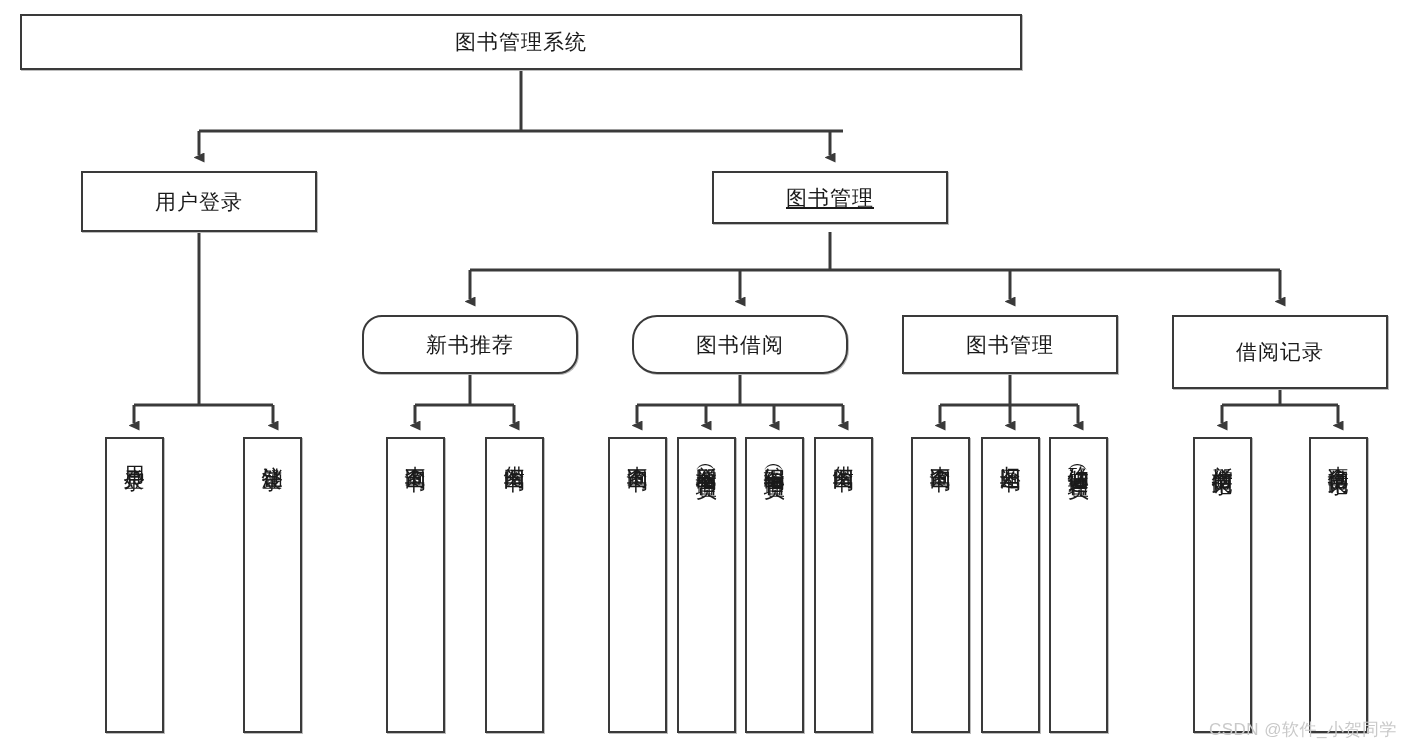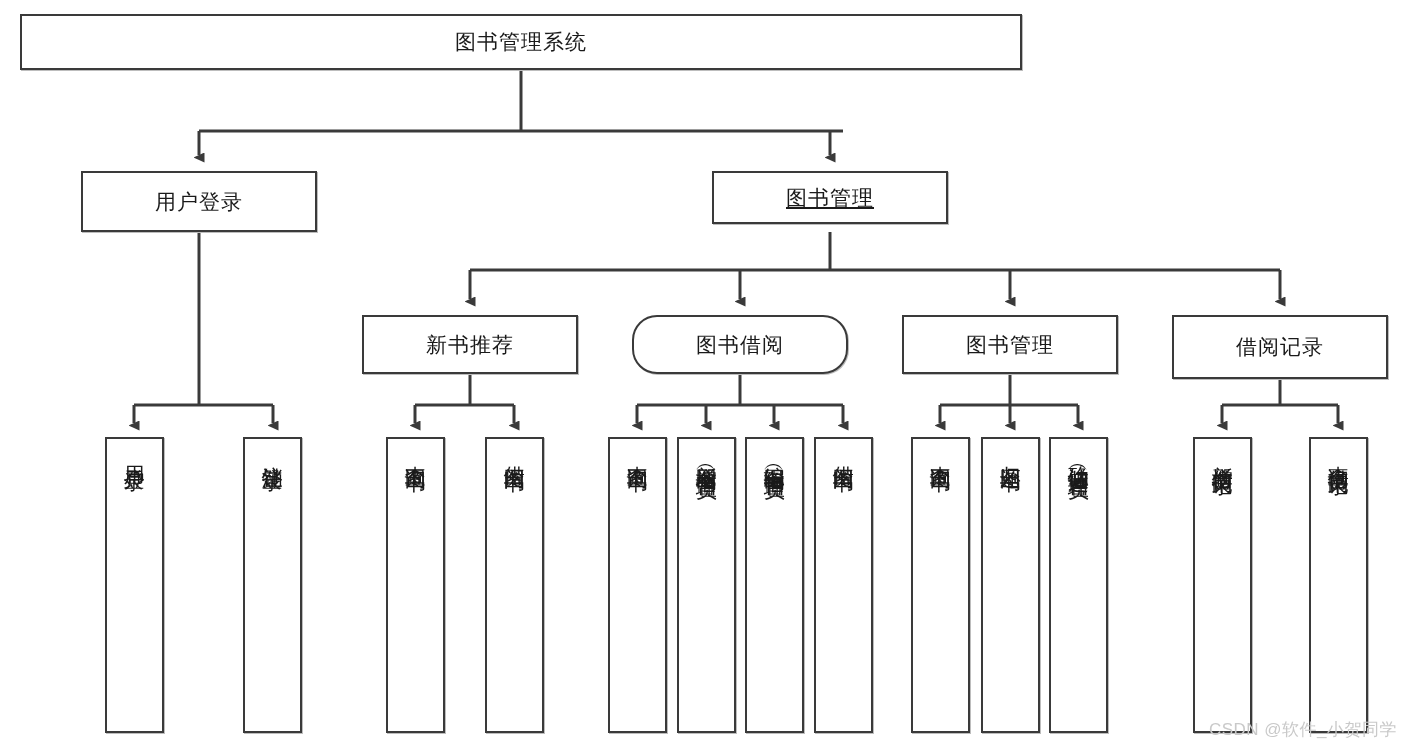--- a/index.html
+++ b/index.html
@@ -125,30 +125,30 @@
     <span>图书管理系统</span>
   </div>
 
   <div class="node horiz" style="left:81px; top:171px; width:236px; height:61px;">
     <span>用户登录</span>
   </div>
   <div class="node horiz" style="left:712px; top:171px; width:236px; height:53px;text-decoration:underline;">
     <span>图书管理</span>
   </div>
 
-  <div class="node horiz" style="left:362px; top:315px; width:216px; height:59px;">
+  <div class="node horiz" style="left:362px; top:315px; width:216px; height:59px;border-radius:20px;">
     <span>新书推荐</span>
   </div>
   <div class="node horiz" style="left:632px; top:315px; width:216px; height:59px;border-radius:25px;">
     <span>图书借阅</span>
   </div>
   <div class="node horiz" style="left:902px; top:315px; width:216px; height:59px;">
     <span>图书管理</span>
   </div>
-  <div class="node horiz" style="left:1172px; top:315px; width:216px; height:64px;">
+  <div class="node horiz" style="left:1172px; top:315px; width:216px; height:74px;">
     <span>借阅记录</span>
   </div>
 
   <div class="node vert" style="left:105px; top:437px; width:59px; height:296px;">
     <span class="vtext">用户登录</span>
   </div>
   <div class="node vert" style="left:243px; top:437px; width:59px; height:296px;">
     <span class="vtext">注销登录</span>
   </div>
 

